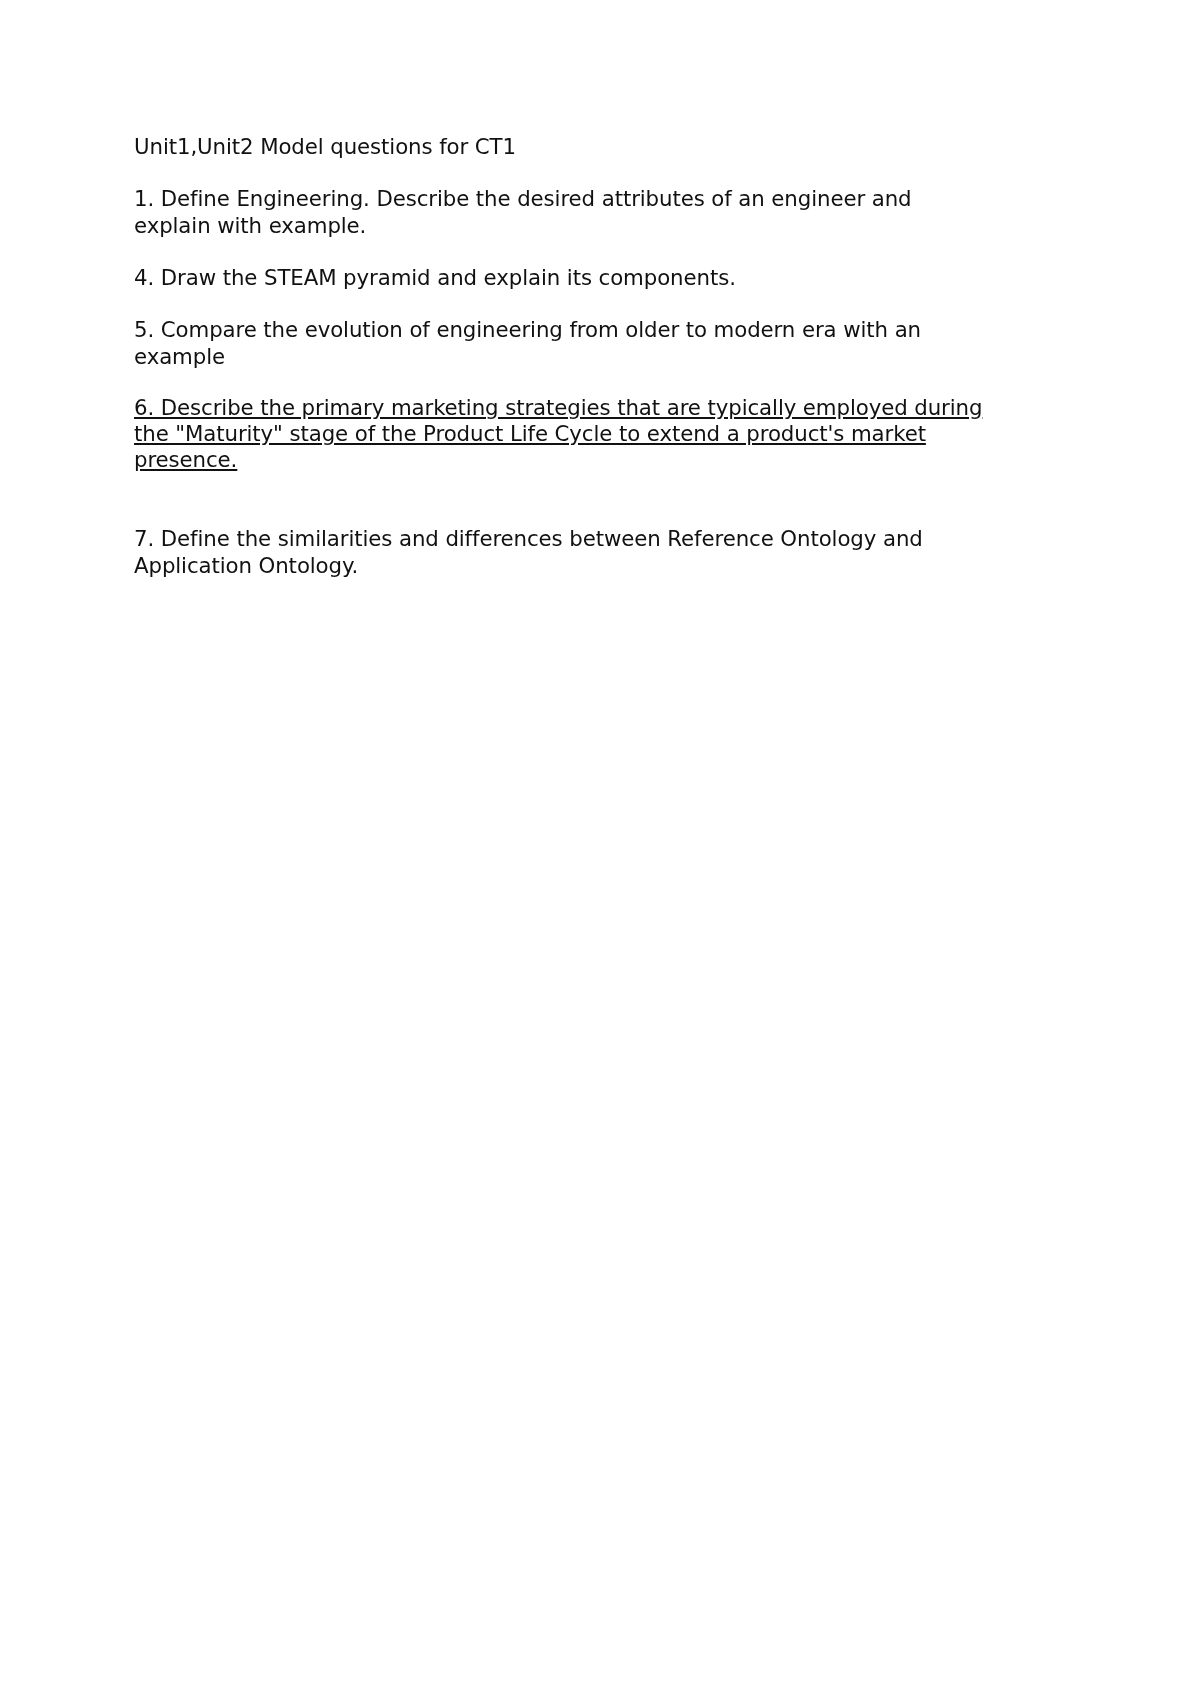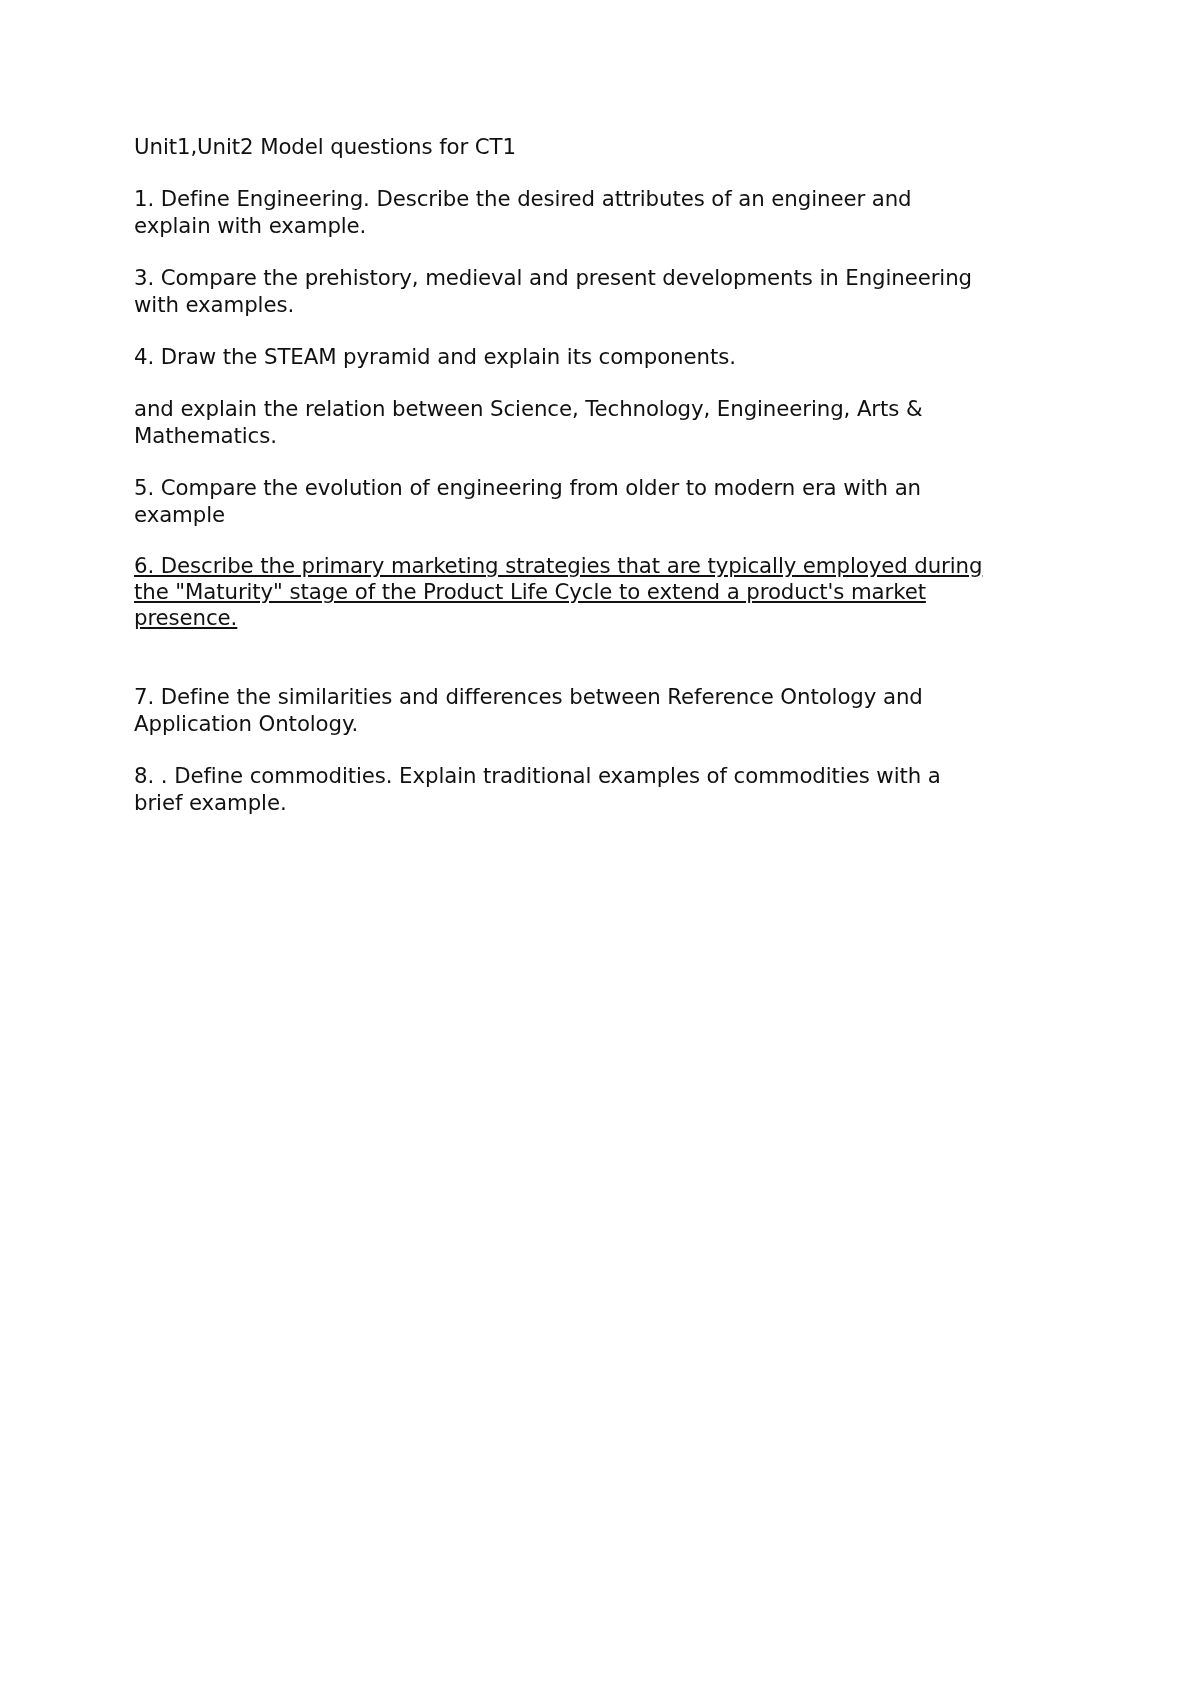--- a/index.html
+++ b/index.html
@@ -49,21 +49,18 @@
     }
   </style>
 </head>
 <body>
 
 <div class="page">
   <div class="content">
     <p class="title">Unit1,Unit2 Model questions for CT1</p>
 
     <p class="para">1. Define Engineering. Describe the desired attributes of an engineer and explain with example.</p>
-    <p class="para">3. Compare the prehistory, medieval and present developments in Engineering with examples.</p>
     <p class="para">4. Draw the STEAM pyramid and explain its components.</p>
-    <p class="para">and explain the relation between Science, Technology, Engineering, Arts &amp; Mathematics.</p>
     <p class="para">5. Compare the evolution of engineering from older to modern era with an example</p>
     <p class="para tight gap-large">6. Describe the primary marketing strategies that are typically employed during the "Maturity" stage of the Product Life Cycle to extend a product's market presence.</p>
     <p class="para">7. Define the similarities and differences between Reference Ontology and Application Ontology.</p>
-    <p class="para">8. . Define commodities. Explain traditional examples of commodities with a brief example.</p>
   </div>
 </div>
 
 </body></html>

